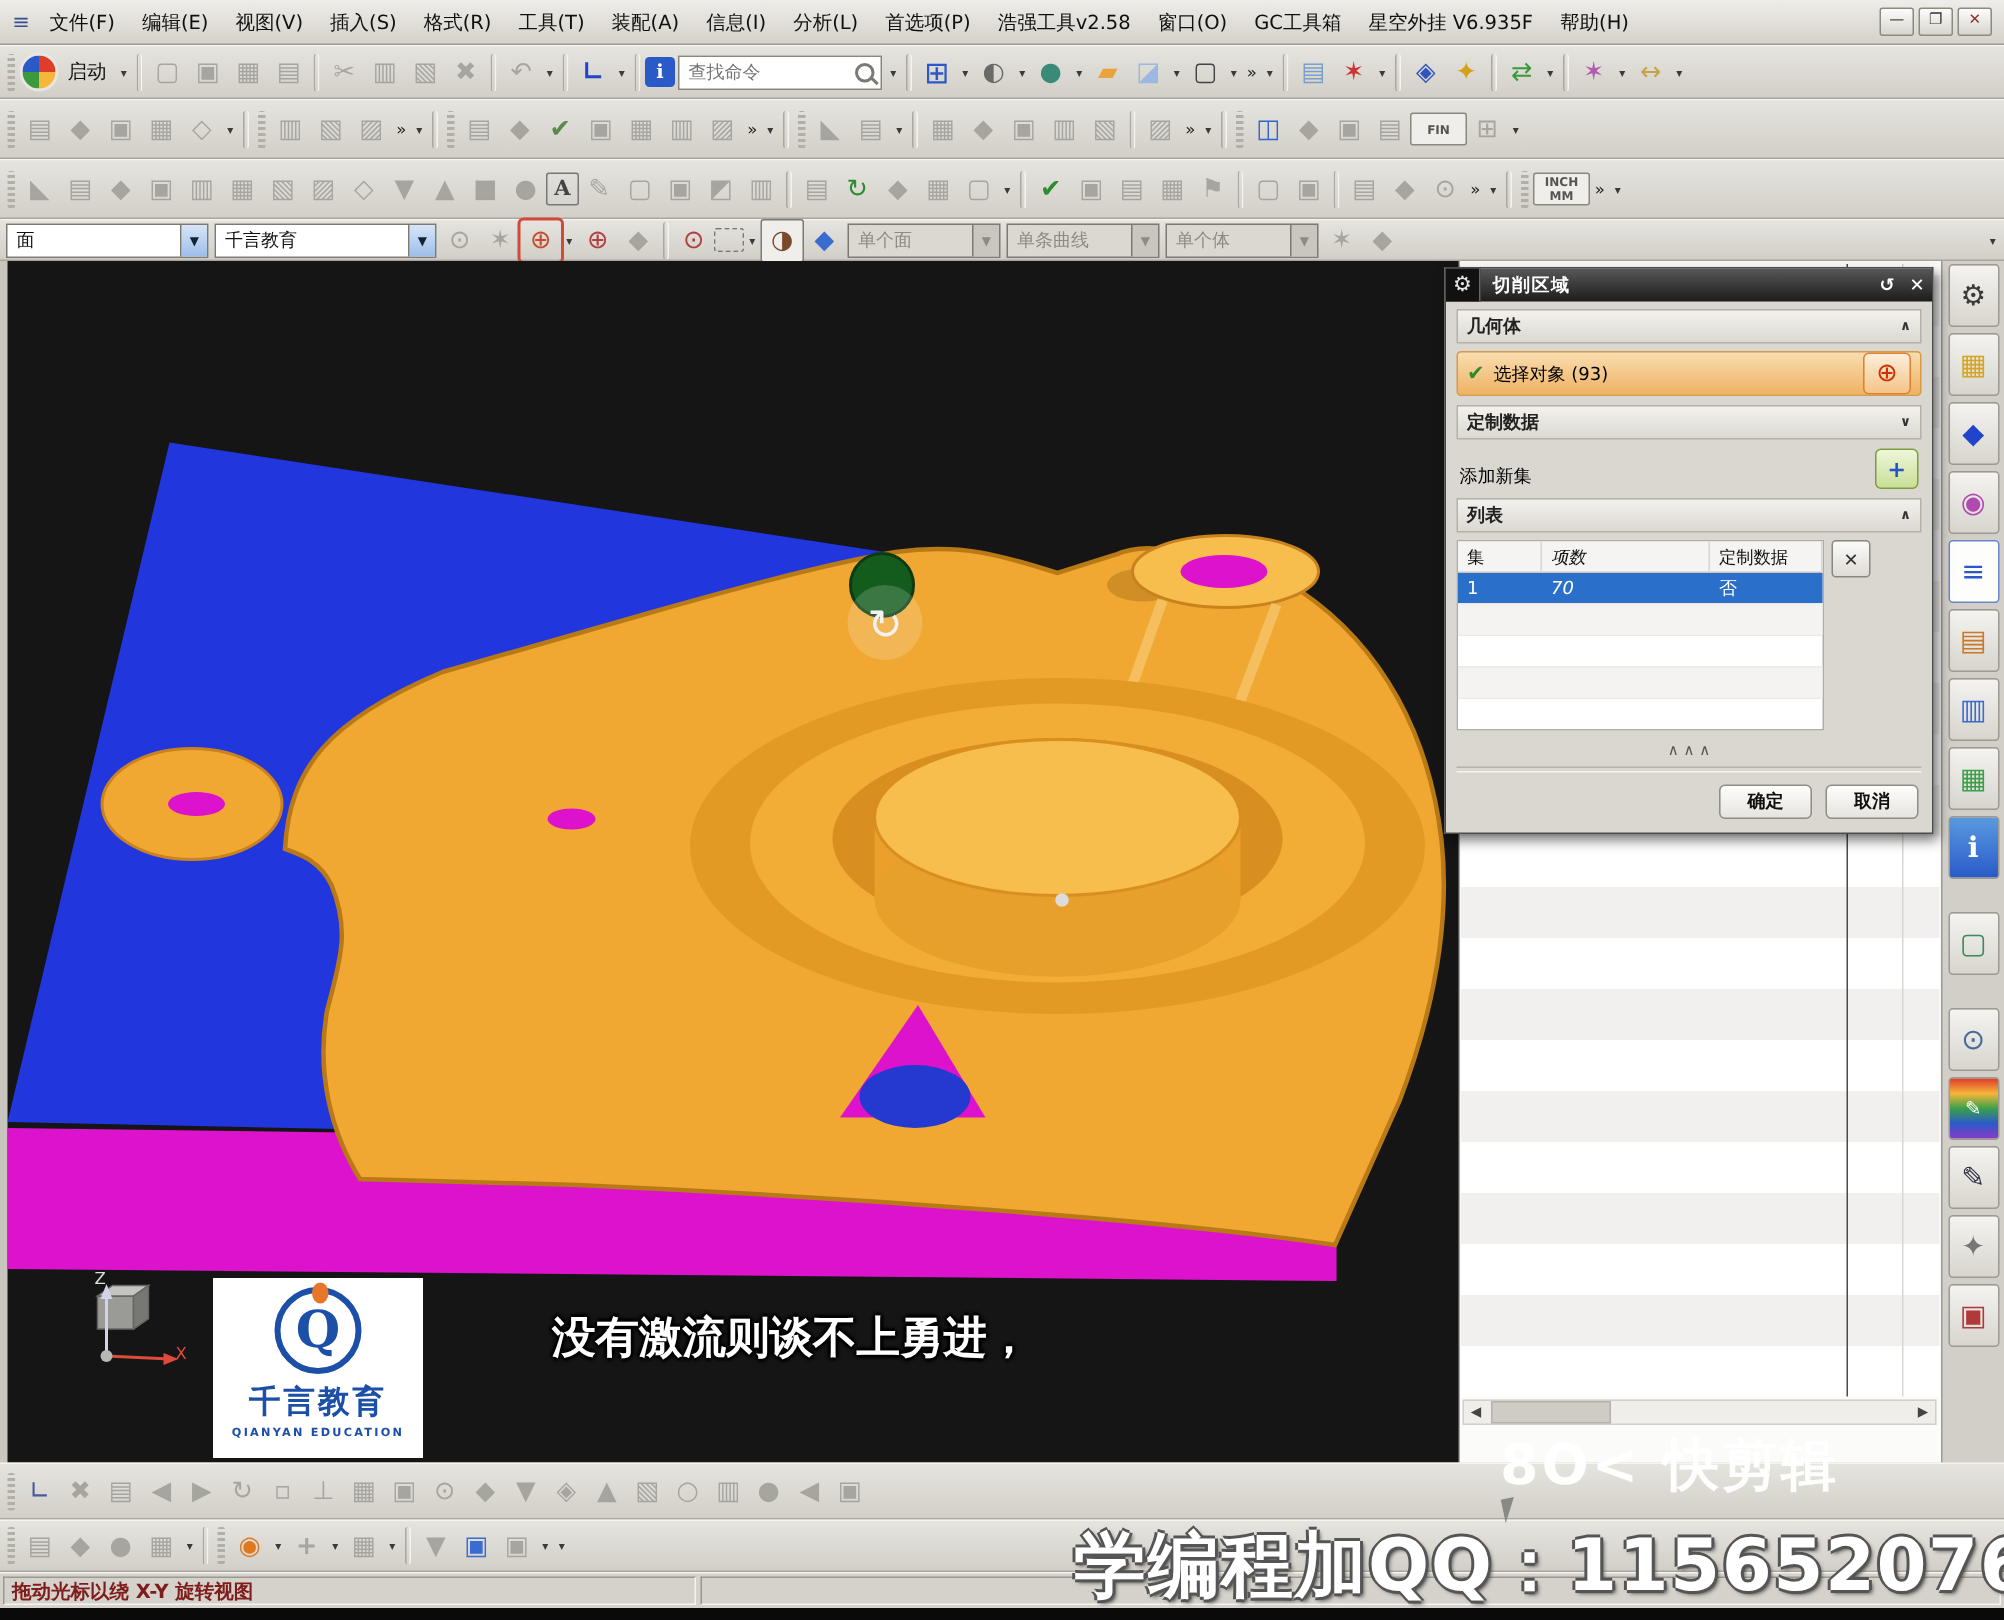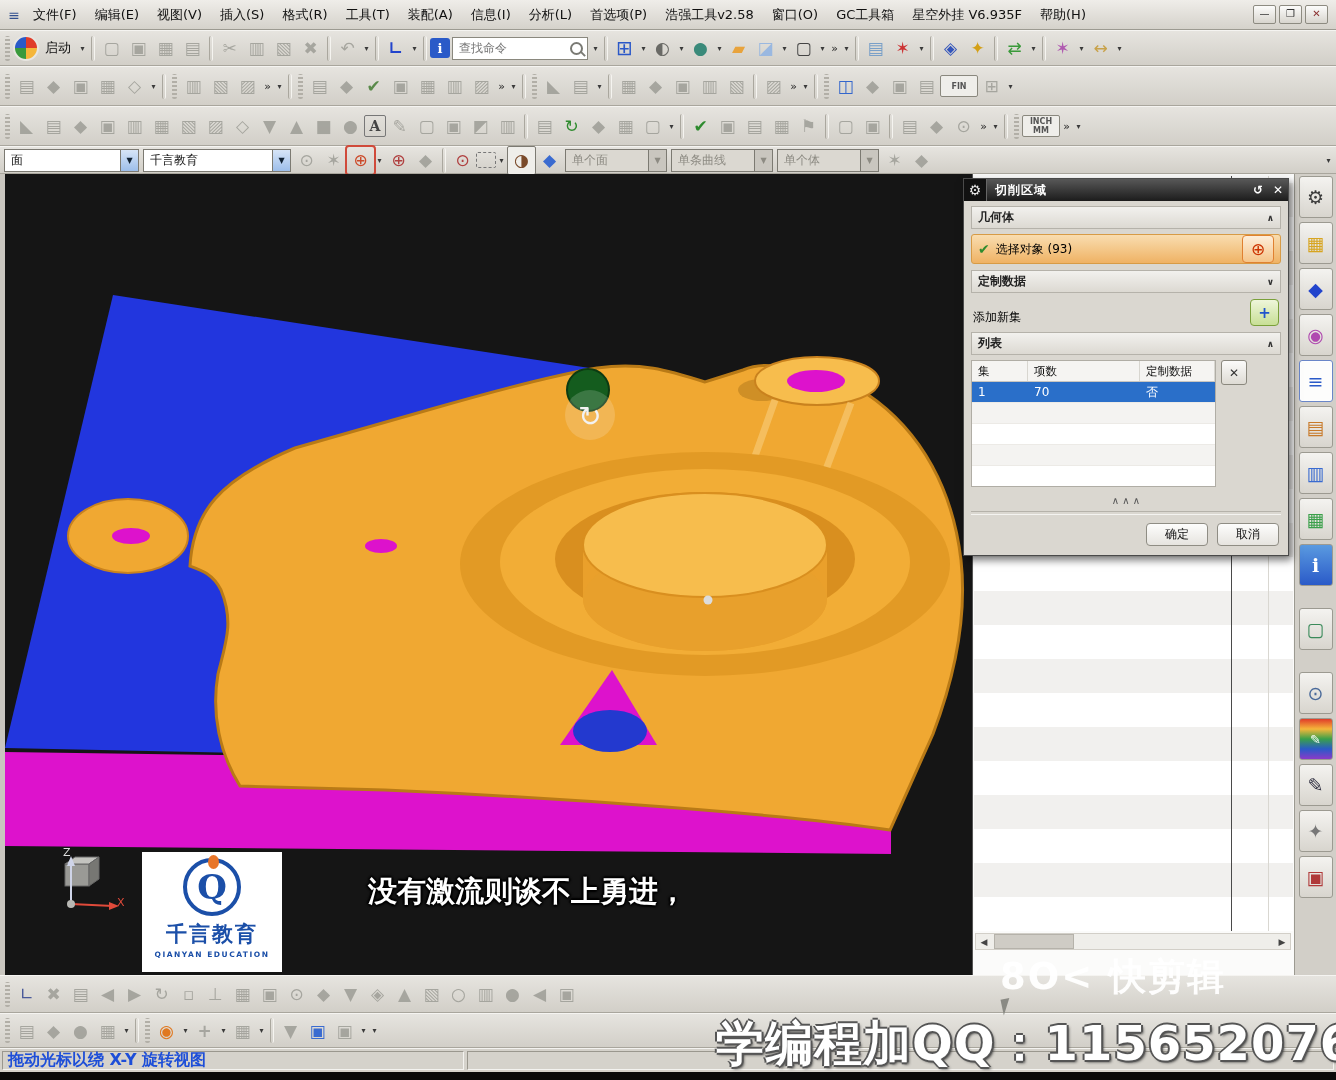--- a/index.html
+++ b/index.html
@@ -99,40 +99,40 @@
              background:linear-gradient(#fdeeda,#f5c488);color:#cc3300;font-size:17px;
              display:flex;align-items:center;justify-content:center;}
   .addrow{display:flex;align-items:flex-end;height:28px;margin-bottom:6px;padding:0 2px;}
   .addbtn{margin-left:auto;width:27px;height:25px;border:1px solid #7aa03a;border-radius:4px;
           background:linear-gradient(#eef6da,#c8df96);color:#2255cc;font-weight:bold;font-size:15px;
           display:flex;align-items:center;justify-content:center;}
   .ltable{display:flex;align-items:flex-start;gap:5px;margin-top:2px;}
   .tgrid{width:243px;border:1px solid #b0ada5;background:#fff;}
   .trow{display:flex;height:20px;line-height:20px;}
   .trow .c1{width:56px;padding-left:6px;box-sizing:border-box;}
-  .trow .c2{width:112px;padding-left:6px;box-sizing:border-box;}
+  .trow .c2{width:112px;padding-left:6px;box-sizing:border-box;font-style:italic;}
   .trow .c3{flex:1;padding-left:6px;box-sizing:border-box;}
   .thead{background:#f5f4f2;border-bottom:1px solid #c9c6c0;font-size:11.5px;color:#111;}
   .thead>div{border-right:1px solid #d8d6d0;}
   .tsel{background:var(--selection-blue,#2a6fc9);color:#fff;}
   .tempty{border-top:1px solid #eceae6;}
   .tempty:nth-child(odd){background:#f4f3f1;}
   .delbtn{width:24px;height:23px;border:1px solid #8a887e;border-radius:3px;background:linear-gradient(#fbfbfa,#dedbd4);
           display:flex;align-items:center;justify-content:center;font-weight:bold;color:#333;}
   .dgrip{height:14px;display:flex;align-items:center;justify-content:center;gap:8px;color:#555;
          font-size:10px;margin-top:6px;}
   .dsep{height:2px;border-top:1px solid #b5b2aa;border-bottom:1px solid #f4f3f0;margin:4px 0 7px;}
   .dbtns{display:flex;justify-content:flex-end;gap:9px;padding:1px 2px 2px;}
   .dbtn{width:60px;height:21px;border:1px solid #8f8d84;border-radius:4px;background:linear-gradient(#fdfdfc,#e6e4df);
-        display:flex;align-items:center;justify-content:center;color:#111;}
+        display:flex;align-items:center;justify-content:center;color:#111;font-weight:bold;}
   
   .statusbar{position:absolute;left:0;top:1048px;width:100%;height:24px;background:#d5d2cb;
              border-top:1px solid #f4f3f0;display:flex;align-items:stretch;box-sizing:border-box;padding:2px;}
   .scell{border:1px solid;border-color:#9a978e #f4f3f0 #f4f3f0 #9a978e;display:flex;align-items:center;
-         padding:0 5px;font-size:16px;font-weight:bold;color:#1d4ed8;}
+         padding:0 5px;font-size:13px;font-weight:bold;color:#7f1d1d;}
   .scell.c1{width:450px;}
   .scell.c2{flex:1;margin-left:3px;}
   .blackstrip{position:absolute;left:0;top:1072px;width:100%;height:8px;background:#0a0a0a;}
   
   .logobox{position:absolute;left:137px;top:678px;width:140px;height:120px;background:#fff;
            display:flex;flex-direction:column;align-items:center;z-index:5;}
   .qmark{margin-top:6px;width:58px;height:58px;border:4px solid #1b4fa8;border-radius:50%;position:relative;
          color:#1b4fa8;font-size:34px;font-weight:bold;display:flex;align-items:center;justify-content:center;
          font-family:"DejaVu Serif",serif;box-sizing:border-box;}
   .qdot{position:absolute;top:-7px;left:21px;width:11px;height:14px;border-radius:50%;background:#e8762a;}

